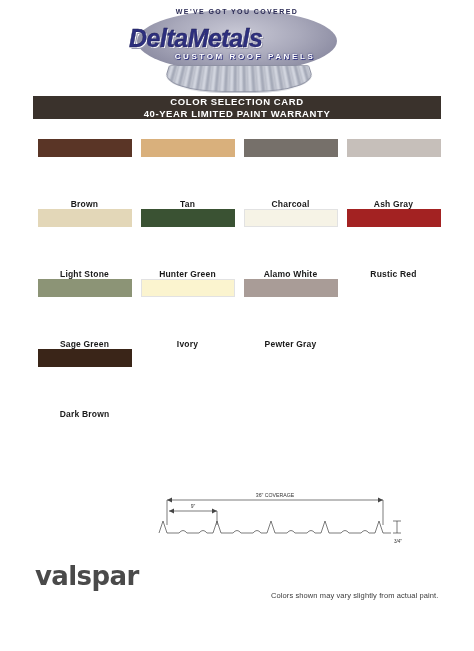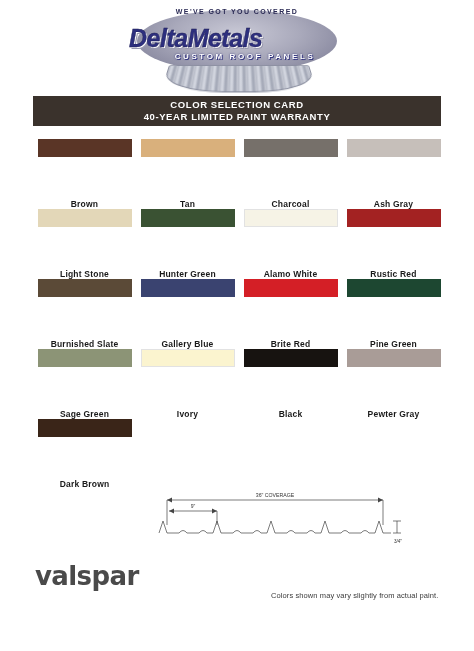--- a/index.html
+++ b/index.html
@@ -91,21 +91,21 @@
     border-radius: 2px 2px 40% 40% / 2px 2px 70% 70%;
     transform: perspective(60px) rotateX(14deg);
   }
 
   
   .banner {
     position: absolute;
     left: 33px;
     top: 96px;
     width: 408px;
-    height: 30px;
+    height: 23px;
     background: #3a322c;
     display: flex;
     flex-direction: column;
     align-items: center;
     justify-content: center;
   }
   .banner-line {
     color: #ffffff;
     font-size: 9.5px;
     font-weight: bold;
@@ -231,51 +231,29 @@
       <div class="chip bordered" style="background: rgb(246, 243, 230);"></div>
       <div class="chip-label">Alamo White</div>
     </div>
     <div class="cell">
       <div class="chip" style="background: rgb(163, 34, 34);"></div>
       <div class="chip-label">Rustic Red</div>
     </div>
   </div>
 
 
-  <div class="row">
-    <div class="cell">
-      <div class="chip" style="background: rgb(91, 74, 55);"></div>
-      <div class="chip-label">Burnished Slate</div>
-    </div>
-    <div class="cell">
-      <div class="chip" style="background: rgb(58, 67, 112);"></div>
-      <div class="chip-label">Gallery Blue</div>
-    </div>
-    <div class="cell">
-      <div class="chip" style="background: rgb(212, 31, 38);"></div>
-      <div class="chip-label">Brite Red</div>
-    </div>
-    <div class="cell">
-      <div class="chip" style="background: rgb(29, 71, 49);"></div>
-      <div class="chip-label">Pine Green</div>
-    </div>
-  </div>
 
   <div class="row">
     <div class="cell">
       <div class="chip" style="background: rgb(140, 148, 118);"></div>
       <div class="chip-label">Sage Green</div>
     </div>
     <div class="cell">
       <div class="chip bordered" style="background: rgb(251, 244, 207);"></div>
       <div class="chip-label">Ivory</div>
-    </div>
-    <div class="cell">
-      <div class="chip" style="background: rgb(23, 19, 16);"></div>
-      <div class="chip-label">Black</div>
     </div>
     <div class="cell">
       <div class="chip" style="background: rgb(169, 156, 151);"></div>
       <div class="chip-label">Pewter Gray</div>
     </div>
   </div>
 
   <div class="row">
     <div class="cell">
       <div class="chip" style="background: rgb(58, 37, 24);"></div>

